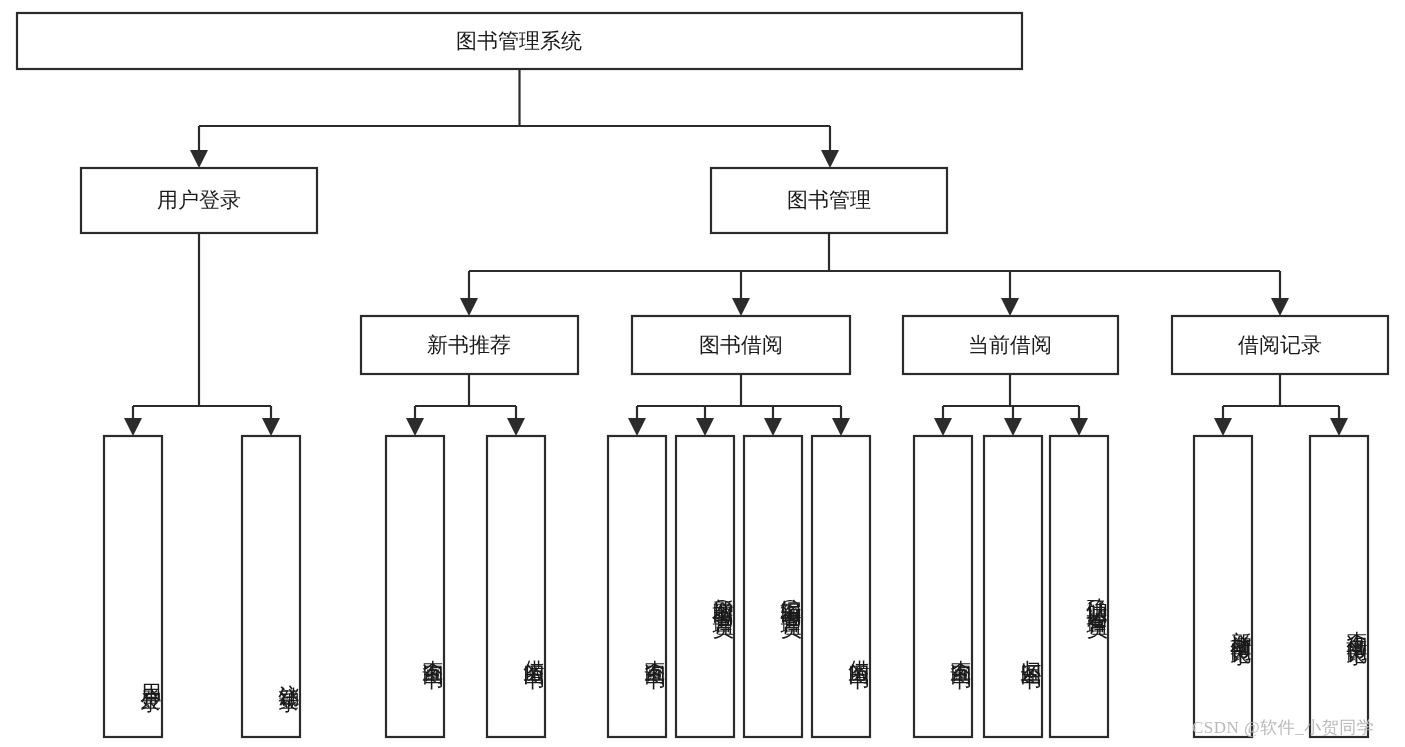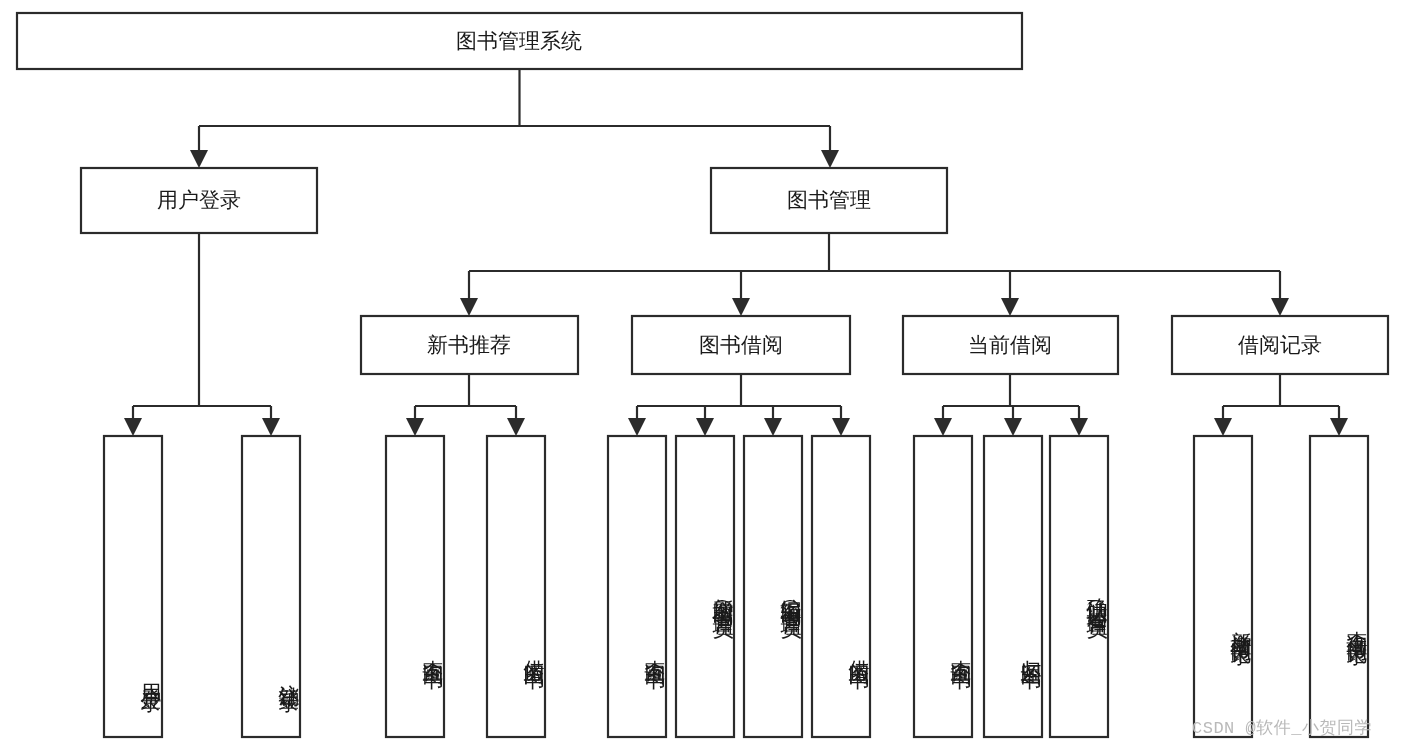--- a/index.html
+++ b/index.html
@@ -65,21 +65,21 @@
   }
   .vert-node {
     position: absolute;
     box-sizing: border-box;
     display: flex;
     align-items: center;
     justify-content: center;
   }
   .watermark {
     position: absolute;
-    font-family: Liberation Mono, monospace;
+    font-family: Liberation Serif, serif;
     font-size: 17px;
     color: #b9b9b9;
     white-space: nowrap;
     letter-spacing: 0.5px;
   }
 </style>
 </head>
 <body>
 
 <div id="diagram-root">

